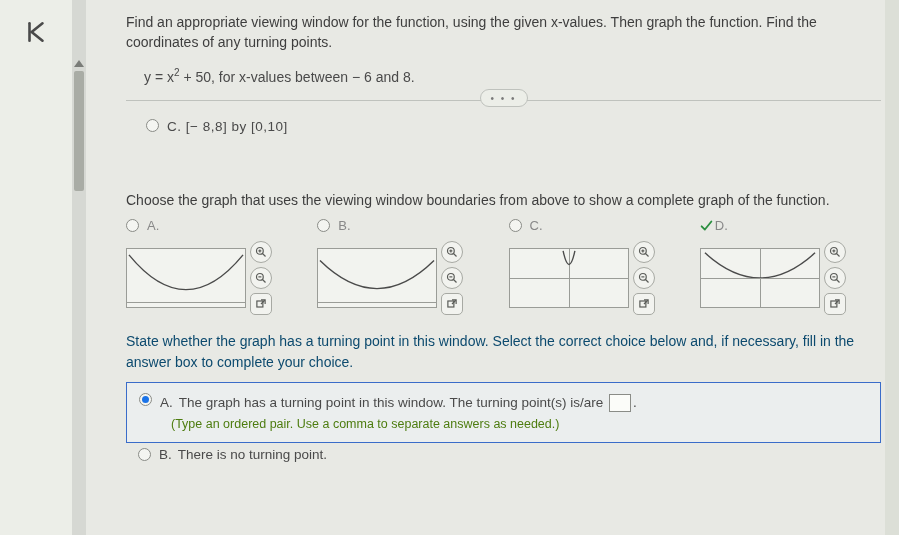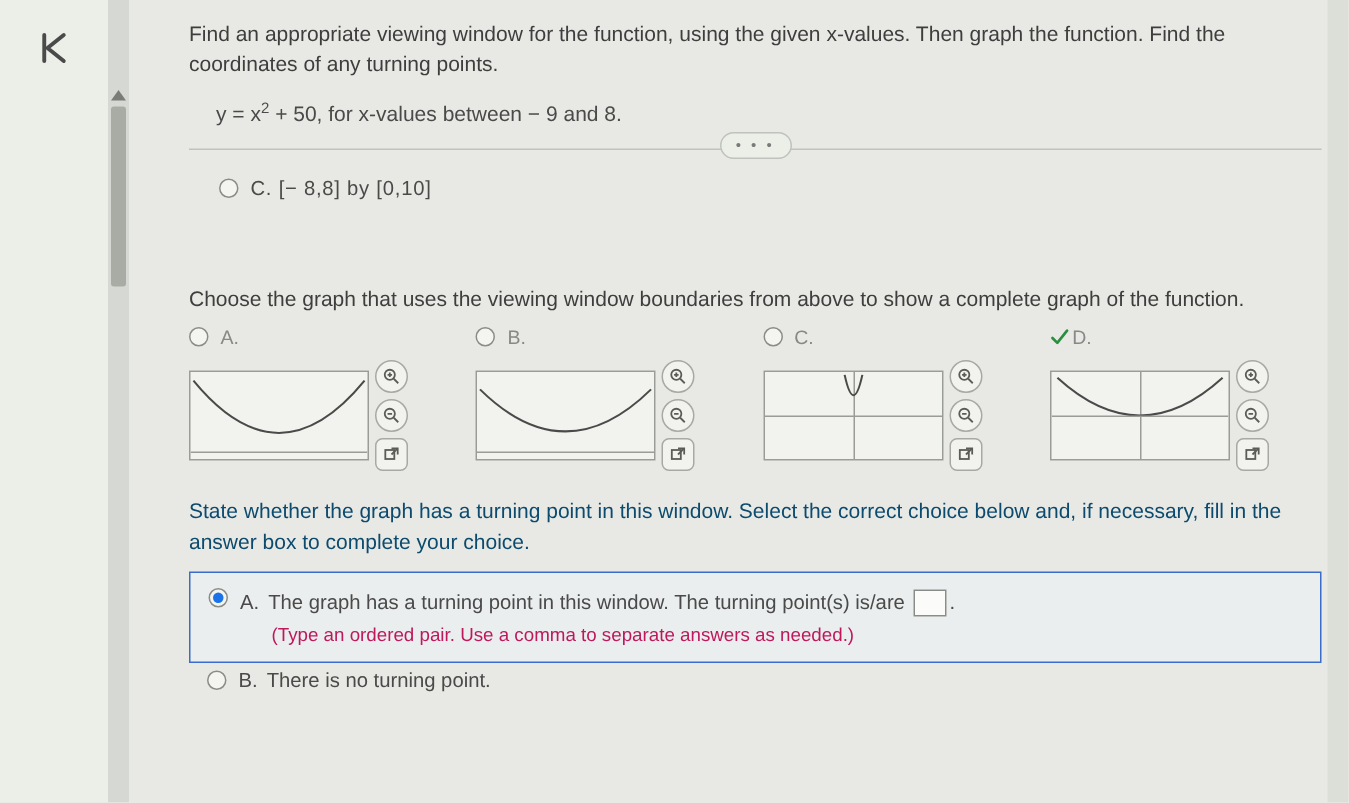--- a/index.html
+++ b/index.html
@@ -95,21 +95,21 @@
       justify-content: center;
       background: #f4f5f1;
     }
     .radio.selected::after {
       content: "";
       width: 7px; height: 7px;
       border-radius: 50%;
       background: #1a73e8;
     }
     .opt-label { font-size: 13.5px; letter-spacing: 0.5px; }
-    .opt-group { display: flex; align-items: center; }
+    .opt-group { display: flex; align-items: flex-start; }
     .subtext { font-size: 14px; margin-bottom: 10px; color: #3e3e3e; margin-top: 44px; }
     .graph-row {
       display: flex;
       justify-content: space-between;
       gap: 10px;
       margin-bottom: 16px;
     }
     .graph-col {
       flex: 1;
       display: flex;
@@ -190,21 +190,21 @@
     }
     .answer-box .inner-row { display: flex; align-items: flex-start; margin-bottom: 2px; }
     .fillbox {
       display: inline-block;
       width: 22px; height: 18px;
       border: 1px solid #8a8c87;
       background: #fbfcf9;
       vertical-align: middle;
       margin: 0 2px;
     }
-    .hint { font-size: 12.5px; color: #be185d; margin-left: 42px; }
+    .hint { font-size: 12.5px; color: #4d7c0f; margin-left: 32px; }
     .final-row { display: flex; align-items: center; font-size: 13.5px; margin-top: 4px; padding-left: 12px; }
     .main-scroll {
       position: absolute;
       right: 0; top: 0; bottom: 0;
       width: 14px;
       background: #dcdfd7;
     }
   </style>
 </head>
 <body>
@@ -221,21 +221,21 @@
 <div class="scroll-area">
   <div class="scroll-up"></div>
   <div class="scroll-thumb"></div>
 </div>
 
 <div class="main">
 
   <div class="q-intro">Find an appropriate viewing window for the function, using the given x-values. Then graph the function. Find the coordinates of any turning points.</div>
 
   <div class="equation-line">
-    <span>y = x</span><span class="sup">2</span><span> + 50, for x-values between − 9 and 8.</span>
+    <span>y = x</span><span class="sup">2</span><span> + 50, for x-values between − 6 and 8.</span>
   </div>
 
   <div class="hr">
     <div class="ellipsis-pill">• • •</div>
   </div>
 
   <div class="row options-cd">
     <div class="opt-group">
       <span class="radio"></span>
       <span class="opt-label">C.   [− 8,8] by [0,10]</span>

